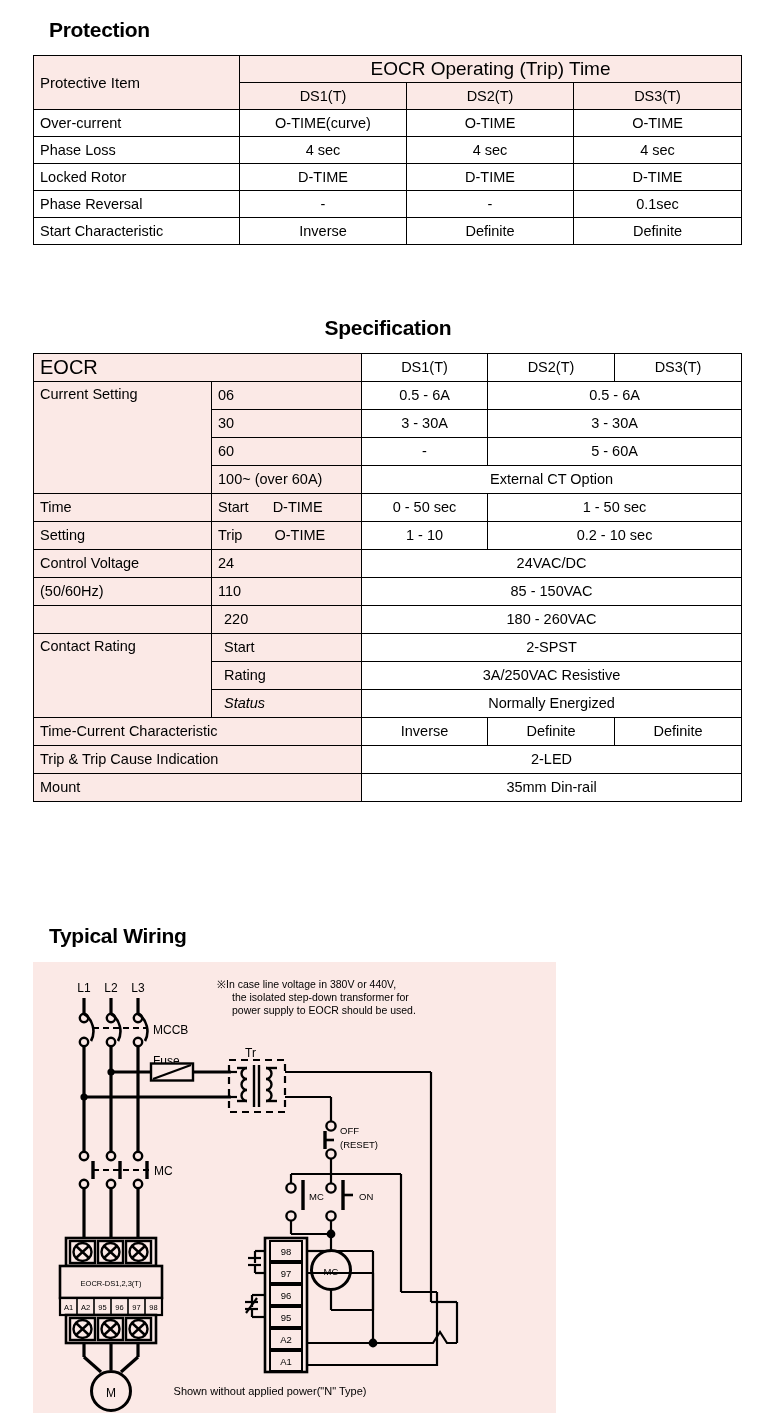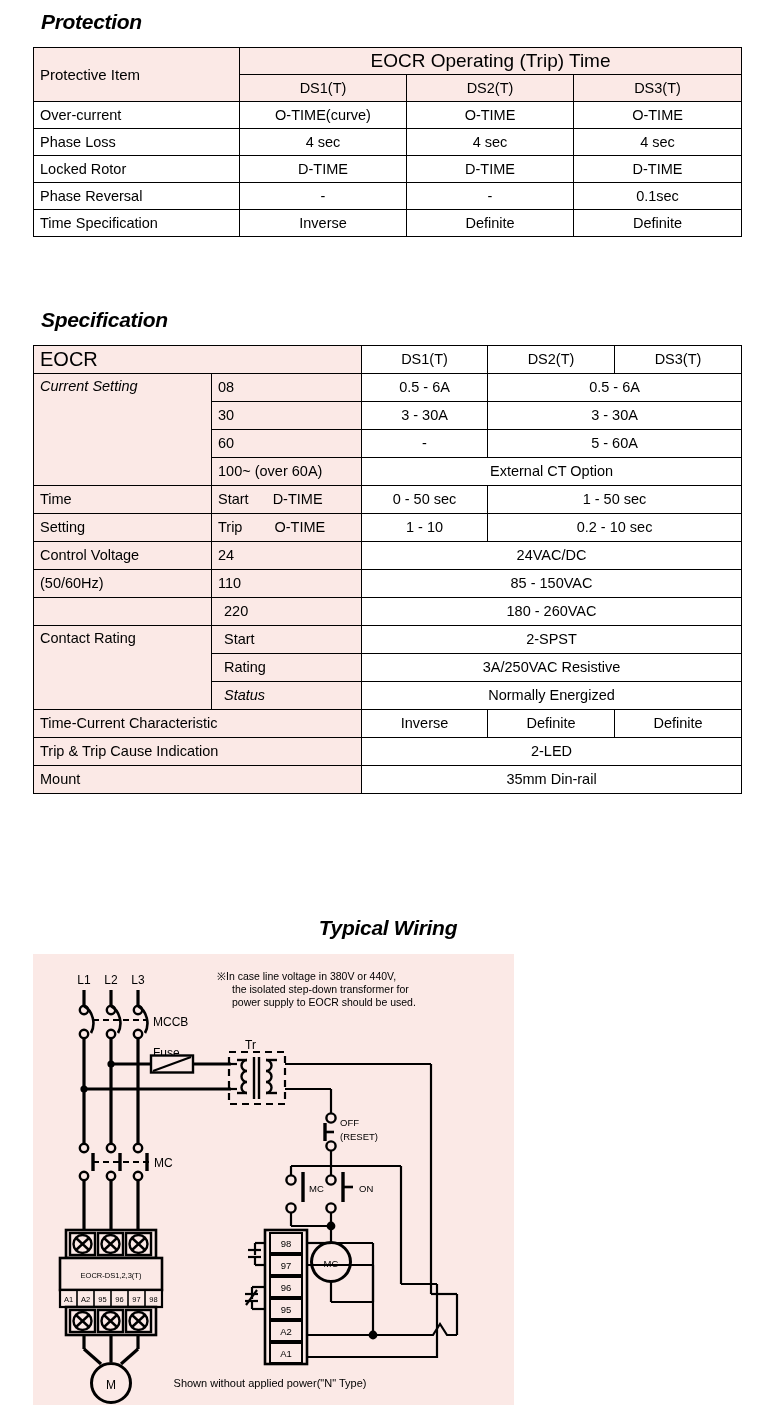--- a/index.html
+++ b/index.html
@@ -13,23 +13,22 @@
     color: #000000;
     position: relative;
     overflow: hidden;
   }
 
   
   .section-title {
     font-size: 21px;
     font-weight: bold;
     letter-spacing: -0.3px;
-    margin: 8px;
+    margin: 16px;
     padding: 0;
-    font-style: italic;
   }
 
   
   table.sheet {
     border-collapse: collapse;
     table-layout: fixed;
     font-size: 14.5px;
     border-radius: 30px;
   }
   table.sheet td, table.sheet th {
@@ -53,30 +52,30 @@
   .no-bottom { border-bottom: none; }
 
   
   #protection-section { position: absolute; left: 33px; top: 2px; width: 710px; }
   #protection-section .section-title { margin-bottom: 13px; }
   #protection-table { width: 708px; }
   #protection-table td { height: 27px; }
 
   
   #specification-section { position: absolute; left: 33px; top: 300px; width: 710px; }
-  #specification-section .section-title { margin-bottom: 13px; }
+  #specification-section .section-title { margin-bottom: 13px; text-align: center; }
   #spec-table { width: 708px; }
   #spec-table td { height: 28px; }
 
   
-  #wiring-section { position: absolute; left: 33px; top: 908px; width: 710px; text-align: center; }
+  #wiring-section { position: absolute; left: 33px; top: 908px; width: 710px; }
   #wiring-section .section-title { margin-bottom: 14px; }
   #wiring-panel {
     position: relative;
-    width: 481px; height: 451px;
+    width: 523px; height: 451px;
     background: #fbe9e6;
   }
   #wiring-svg { display: block; width: 455px; height: 451px; }
 
   .dlabel { font-family: "Liberation Sans", sans-serif; font-size: 12px; fill: #000; }
   .dlabel-sm { font-family: "Liberation Sans", sans-serif; font-size: 9.5px; fill: #000; }
   .dlabel-xs { font-family: "Liberation Sans", sans-serif; font-size: 7.5px; fill: #000; }
   .dlabel-note { font-family: "Liberation Sans", sans-serif; font-size: 10.5px; fill: #000; }
   .dlabel-cap { font-family: "Liberation Sans", sans-serif; font-size: 11px; fill: #000; }
 </style>
@@ -122,21 +121,21 @@
         <td class="ctr">D-TIME</td>
         <td class="ctr thick-right">D-TIME</td>
       </tr>
       <tr>
         <td class="lft thick-left">Phase Reversal</td>
         <td class="ctr">-</td>
         <td class="ctr">-</td>
         <td class="ctr thick-right">0.1sec</td>
       </tr>
       <tr>
-        <td class="lft thick-left thick-bottom">Time Specification</td>
+        <td class="lft thick-left thick-bottom">Start Characteristic</td>
         <td class="ctr thick-bottom">Inverse</td>
         <td class="ctr thick-bottom">Definite</td>
         <td class="ctr thick-right thick-bottom">Definite</td>
       </tr>
     </tbody>
   </table>
 </div>
 
 <div id="specification-section">
   <h2 class="section-title">Specification</h2>
@@ -152,22 +151,22 @@
     <tbody>
 
       <tr>
         <td colspan="2" class="pink lft bold thick-top thick-left" style="font-size:20px;">EOCR</td>
         <td class="ctr bold thick-top thick-left">DS1(T)</td>
         <td class="ctr bold thick-top">DS2(T)</td>
         <td class="ctr bold thick-top thick-right">DS3(T)</td>
       </tr>
 
       <tr>
-        <td rowspan="4" class="pink lft thick-left thick-top" style="vertical-align:top; padding-top:4px;font-style:italic;">Current Setting</td>
-        <td class="pink lft thick-top">08</td>
+        <td rowspan="4" class="pink lft thick-left thick-top" style="vertical-align:top; padding-top:4px;">Current Setting</td>
+        <td class="pink lft thick-top">06</td>
         <td class="ctr thick-left thick-top">0.5 - 6A</td>
         <td colspan="2" class="ctr thick-right thick-top">0.5 - 6A</td>
       </tr>
       <tr>
         <td class="pink lft">30</td>
         <td class="ctr thick-left">3 - 30A</td>
         <td colspan="2" class="ctr thick-right">3 - 30A</td>
       </tr>
       <tr>
         <td class="pink lft">60</td>

